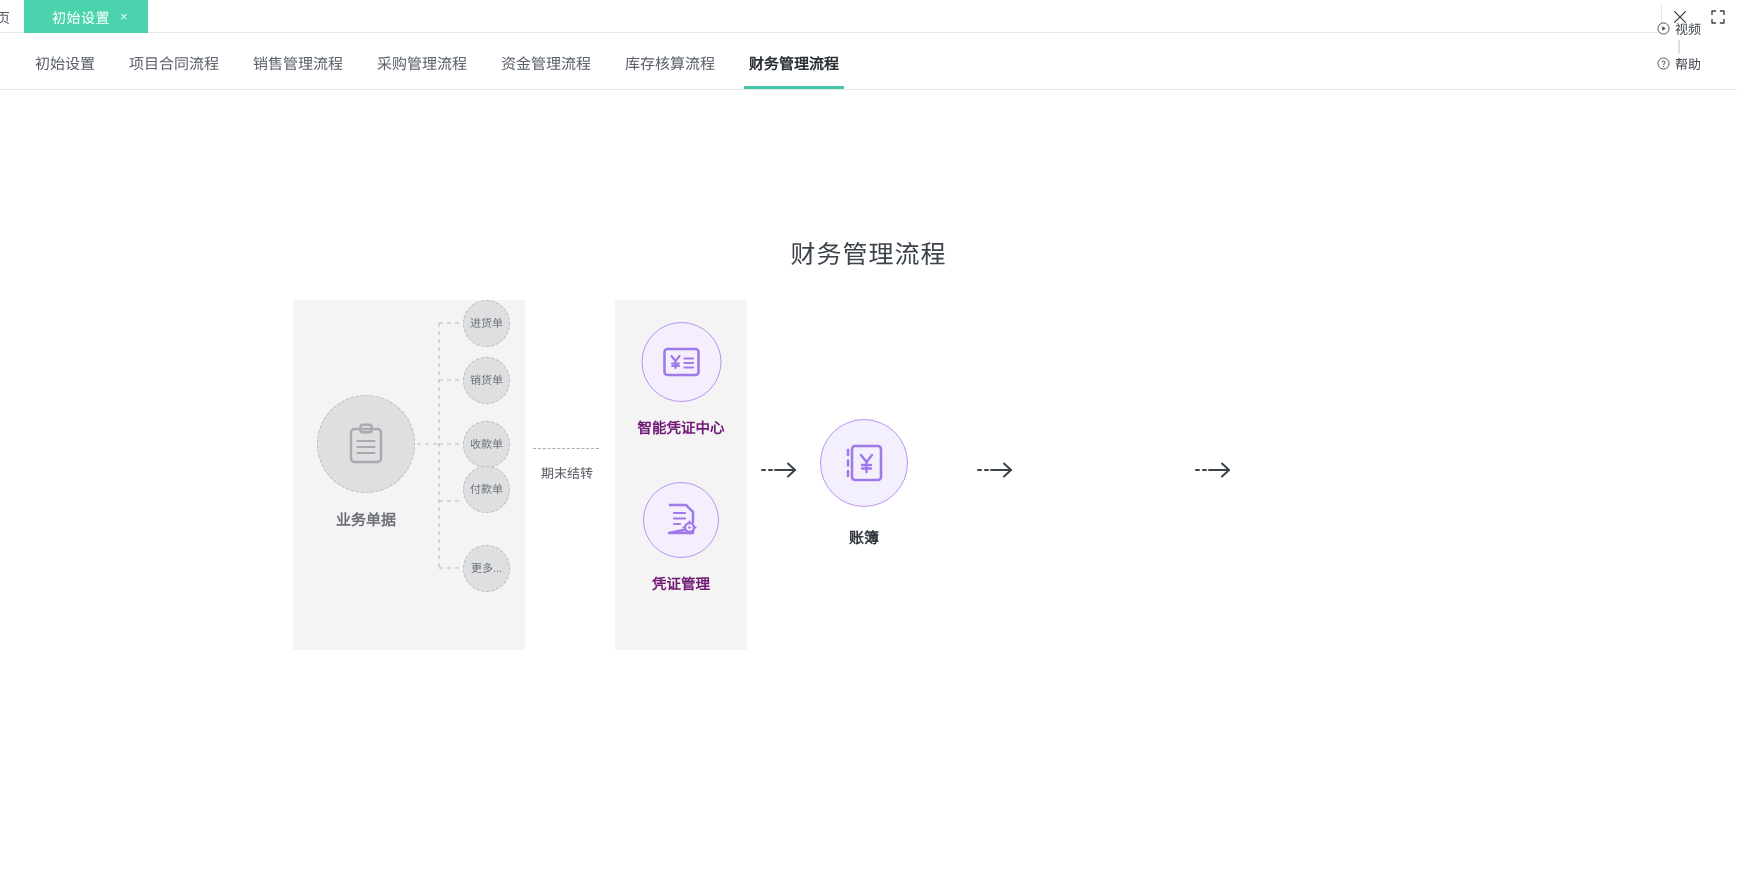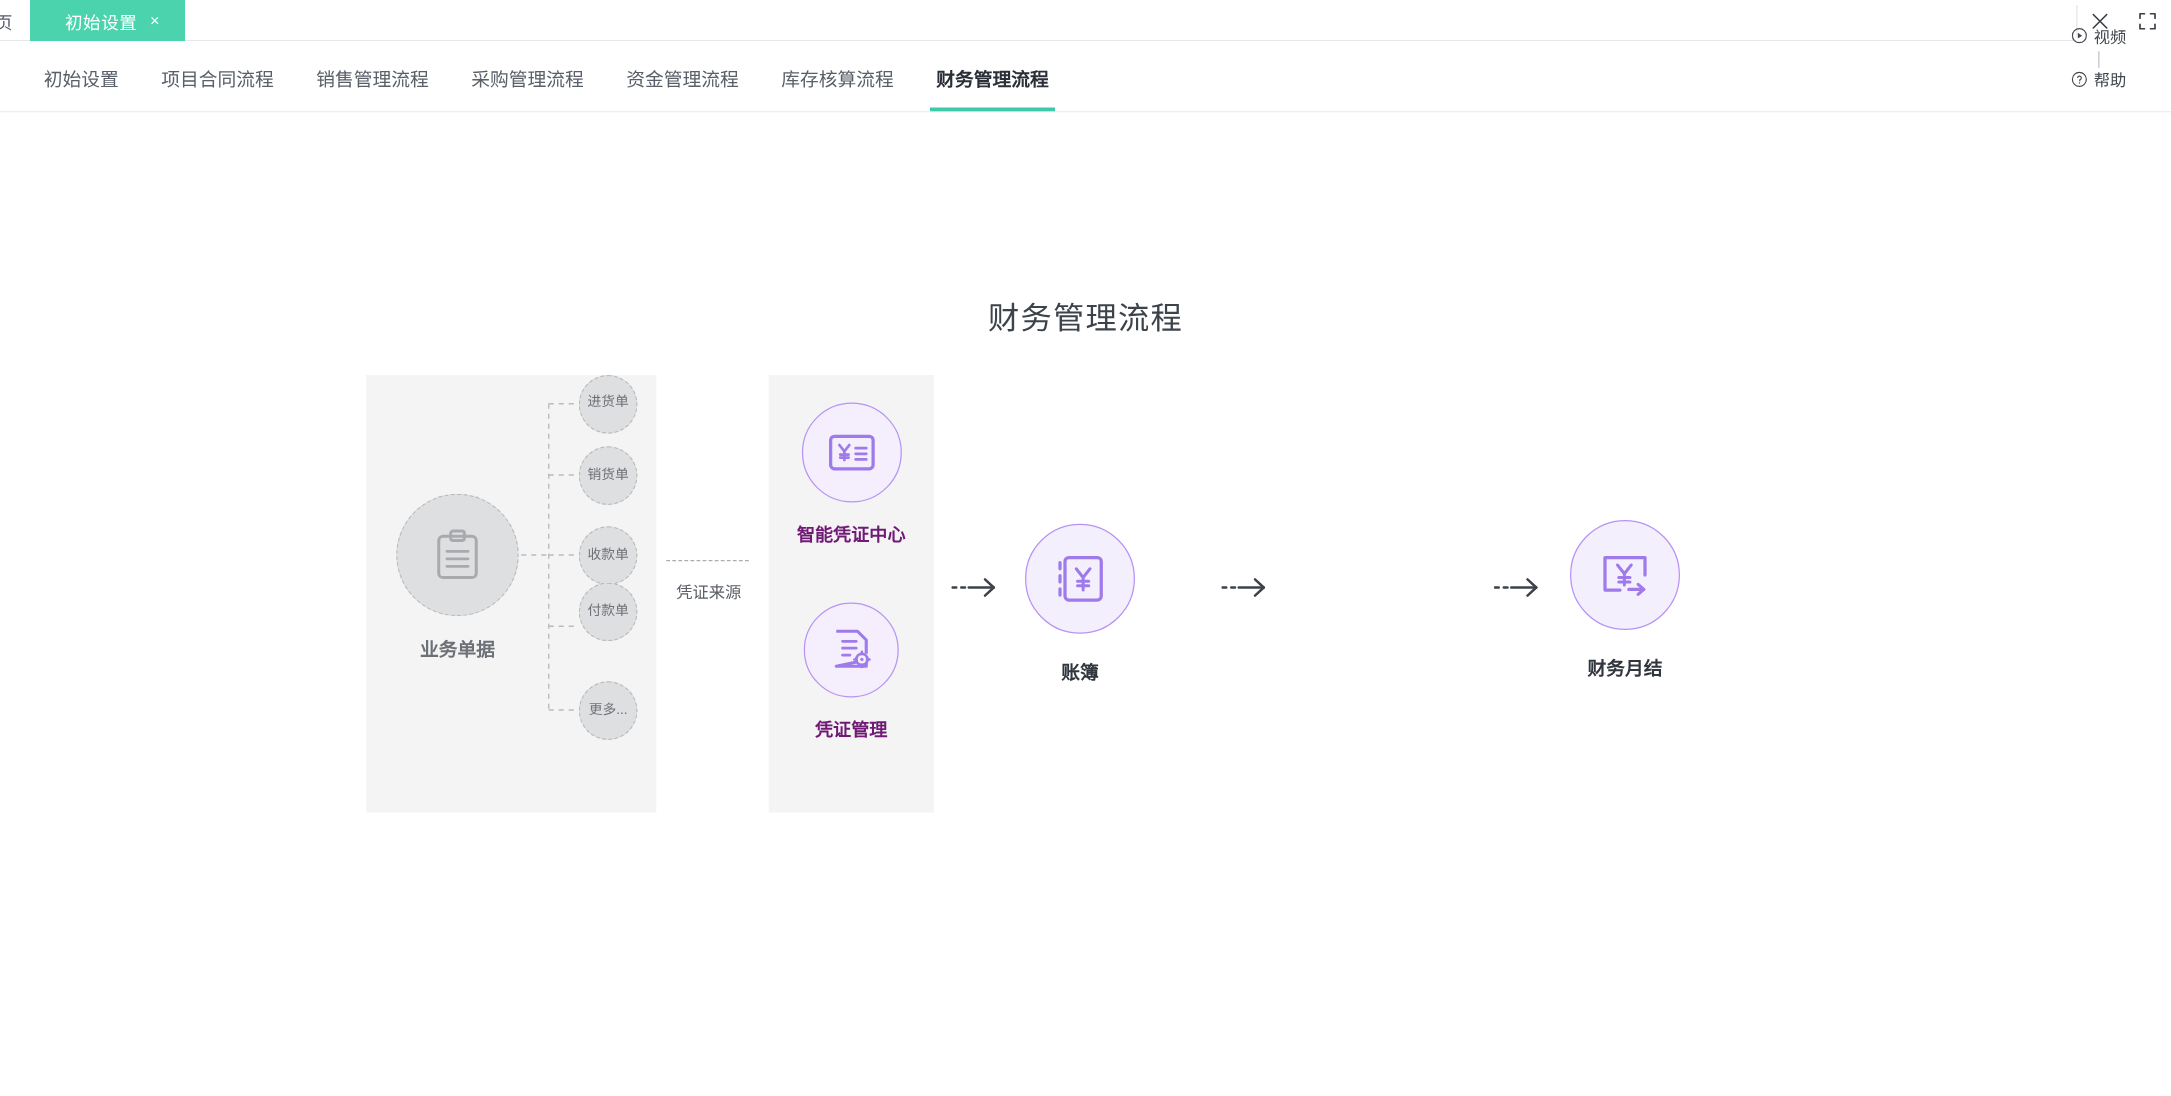--- a/index.html
+++ b/index.html
@@ -395,40 +395,40 @@
         <span class="hub-icon">
           <svg width="40" height="42" viewBox="0 0 40 42" aria-hidden="true">
             <rect x="5" y="6" width="30" height="33" rx="3.5" stroke="#a8aaad" stroke-width="2.4" fill="none"></rect>
             <rect x="14.5" y="1.8" width="11" height="7.5" rx="2" stroke="#a8aaad" stroke-width="2.4" fill="none"></rect>
             <path d="M11.5 18 H28.5 M11.5 24 H28.5 M11.5 30 H28.5" stroke="#a8aaad" stroke-width="2.2" stroke-linecap="round"></path>
           </svg>
         </span>
       </div>
       <div class="hub-label">业务单据</div>
 
-      <div class="doc-node" style="left:170px; top:0px;font-family:Liberation Mono, monospace;">
+      <div class="doc-node" style="left:170px; top:0px;">
         <span>进货单</span>
       </div>
       <div class="doc-node" style="left:170px; top:57px;">
         <span>销货单</span>
       </div>
       <div class="doc-node" style="left:170px; top:121px;">
         <span>收款单</span>
       </div>
       <div class="doc-node" style="left:170px; top:166px;">
         <span>付款单</span>
       </div>
       <div class="doc-node" style="left:170px; top:245px;">
         <span>更多...</span>
       </div>
     </div>
 
     <div class="mid-conn">
       <div class="dline"></div>
-      <div class="clabel">凭证来源</div>
+      <div class="clabel">期末结转</div>
     </div>
 
     <div class="panel-mid">
 
       <div class="pv-node" style="top:22px;">
         <div class="pv-circle big">
           <span>
             <svg width="38" height="32" viewBox="0 0 38 32" aria-hidden="true">
               <rect x="2" y="3" width="34" height="26" rx="3" stroke="#9f7aea" stroke-width="2.6" fill="none"></rect>
               <path d="M9 10 L13 15 L17 10 M13 15 V22 M9.6 17.6 H16.4 M9.6 20 H16.4" stroke="#9f7aea" stroke-width="2.2" fill="none" stroke-linecap="round"></path>
@@ -486,28 +486,15 @@
 
 
     <div class="arrow" style="left:902px;">
       <svg width="46" height="20" viewBox="0 0 46 20" aria-hidden="true">
         <path d="M1 10 H4 M8 10 H11" stroke="#3d434b" stroke-width="2" stroke-linecap="round"></path>
         <path d="M14 10 H34" stroke="#3d434b" stroke-width="2" stroke-linecap="round"></path>
         <path d="M27 3.5 L34 10 L27 16.5" stroke="#3d434b" stroke-width="2" fill="none" stroke-linecap="round" stroke-linejoin="round"></path>
       </svg>
     </div>
 
-    <div class="flow-node" style="left:963px; top:116px;">
-      <div class="flow-circle">
-        <span>
-          <svg width="42" height="38" viewBox="0 0 42 38" aria-hidden="true">
-            <path d="M37 19 V5 H5 V31 H17" stroke="#9f7aea" stroke-width="2.6" fill="none" stroke-linejoin="round" stroke-linecap="round"></path>
-            <path d="M15 11 L20.5 18 L26 11 M20.5 18 V27 M16 21 H25 M16 24.5 H25" stroke="#9f7aea" stroke-width="2.4" fill="none" stroke-linecap="round"></path>
-            <path d="M24 30.5 H36" stroke="#9f7aea" stroke-width="2.5" stroke-linecap="round"></path>
-            <path d="M31.5 26.5 L36 30.5 L31.5 34.5" stroke="#9f7aea" stroke-width="2.5" fill="none" stroke-linecap="round" stroke-linejoin="round"></path>
-          </svg>
-        </span>
-      </div>
-      <div class="flow-label">财务月结</div>
-    </div>
 
   </div>
 </div>
 
 </body></html>

